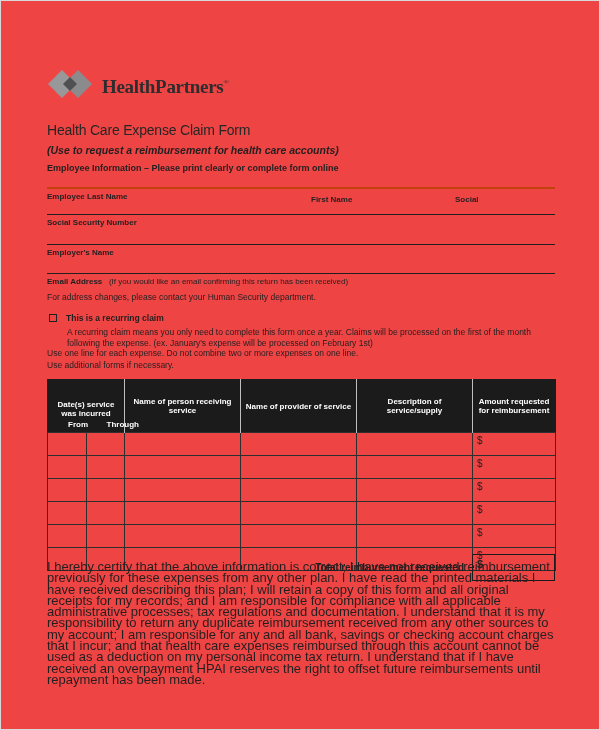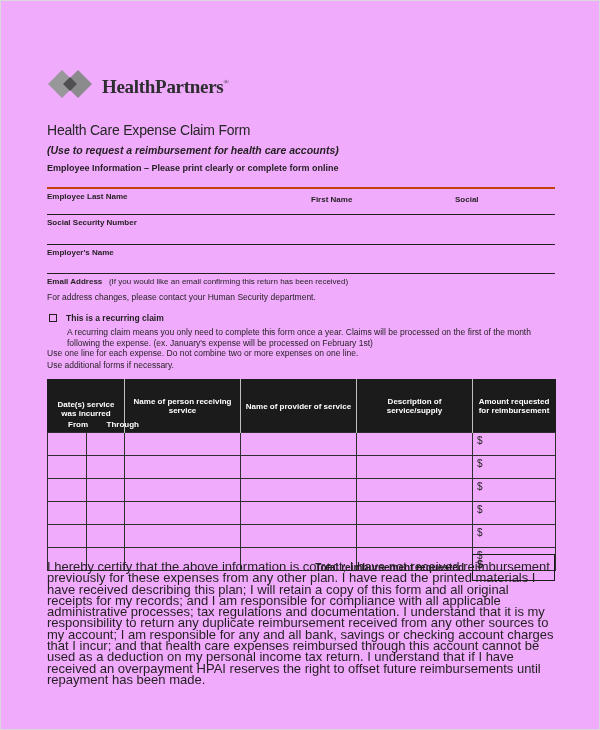--- a/index.html
+++ b/index.html
@@ -1,18 +1,18 @@
 <!DOCTYPE html>
 <html><head>
 <meta charset="utf-8">
 <style>
   * { margin:0; padding:0; box-sizing:border-box; }
   html,body { background:#fff; }
   .page {
-    position:relative; width:600px; height:730px; background:#f0abfc;
+    position:relative; width:600px; height:730px; background:#ef4444;
     border:1px solid #d9d9d9; overflow:hidden;
     font-family:"Liberation Sans", sans-serif; color:#231f20;
   }
   .abs { position:absolute; left:46px; width:508px; }
 
   
   .logo-row { top:64px; display:flex; align-items:center; gap:9px; }
   .brand { font-family:"Liberation Serif", serif; font-weight:700; font-size:19px; color:#2d2d2f; letter-spacing:-0.3px; }
   .brand sup { font-size:7px; font-weight:400; vertical-align:9px; }
 

